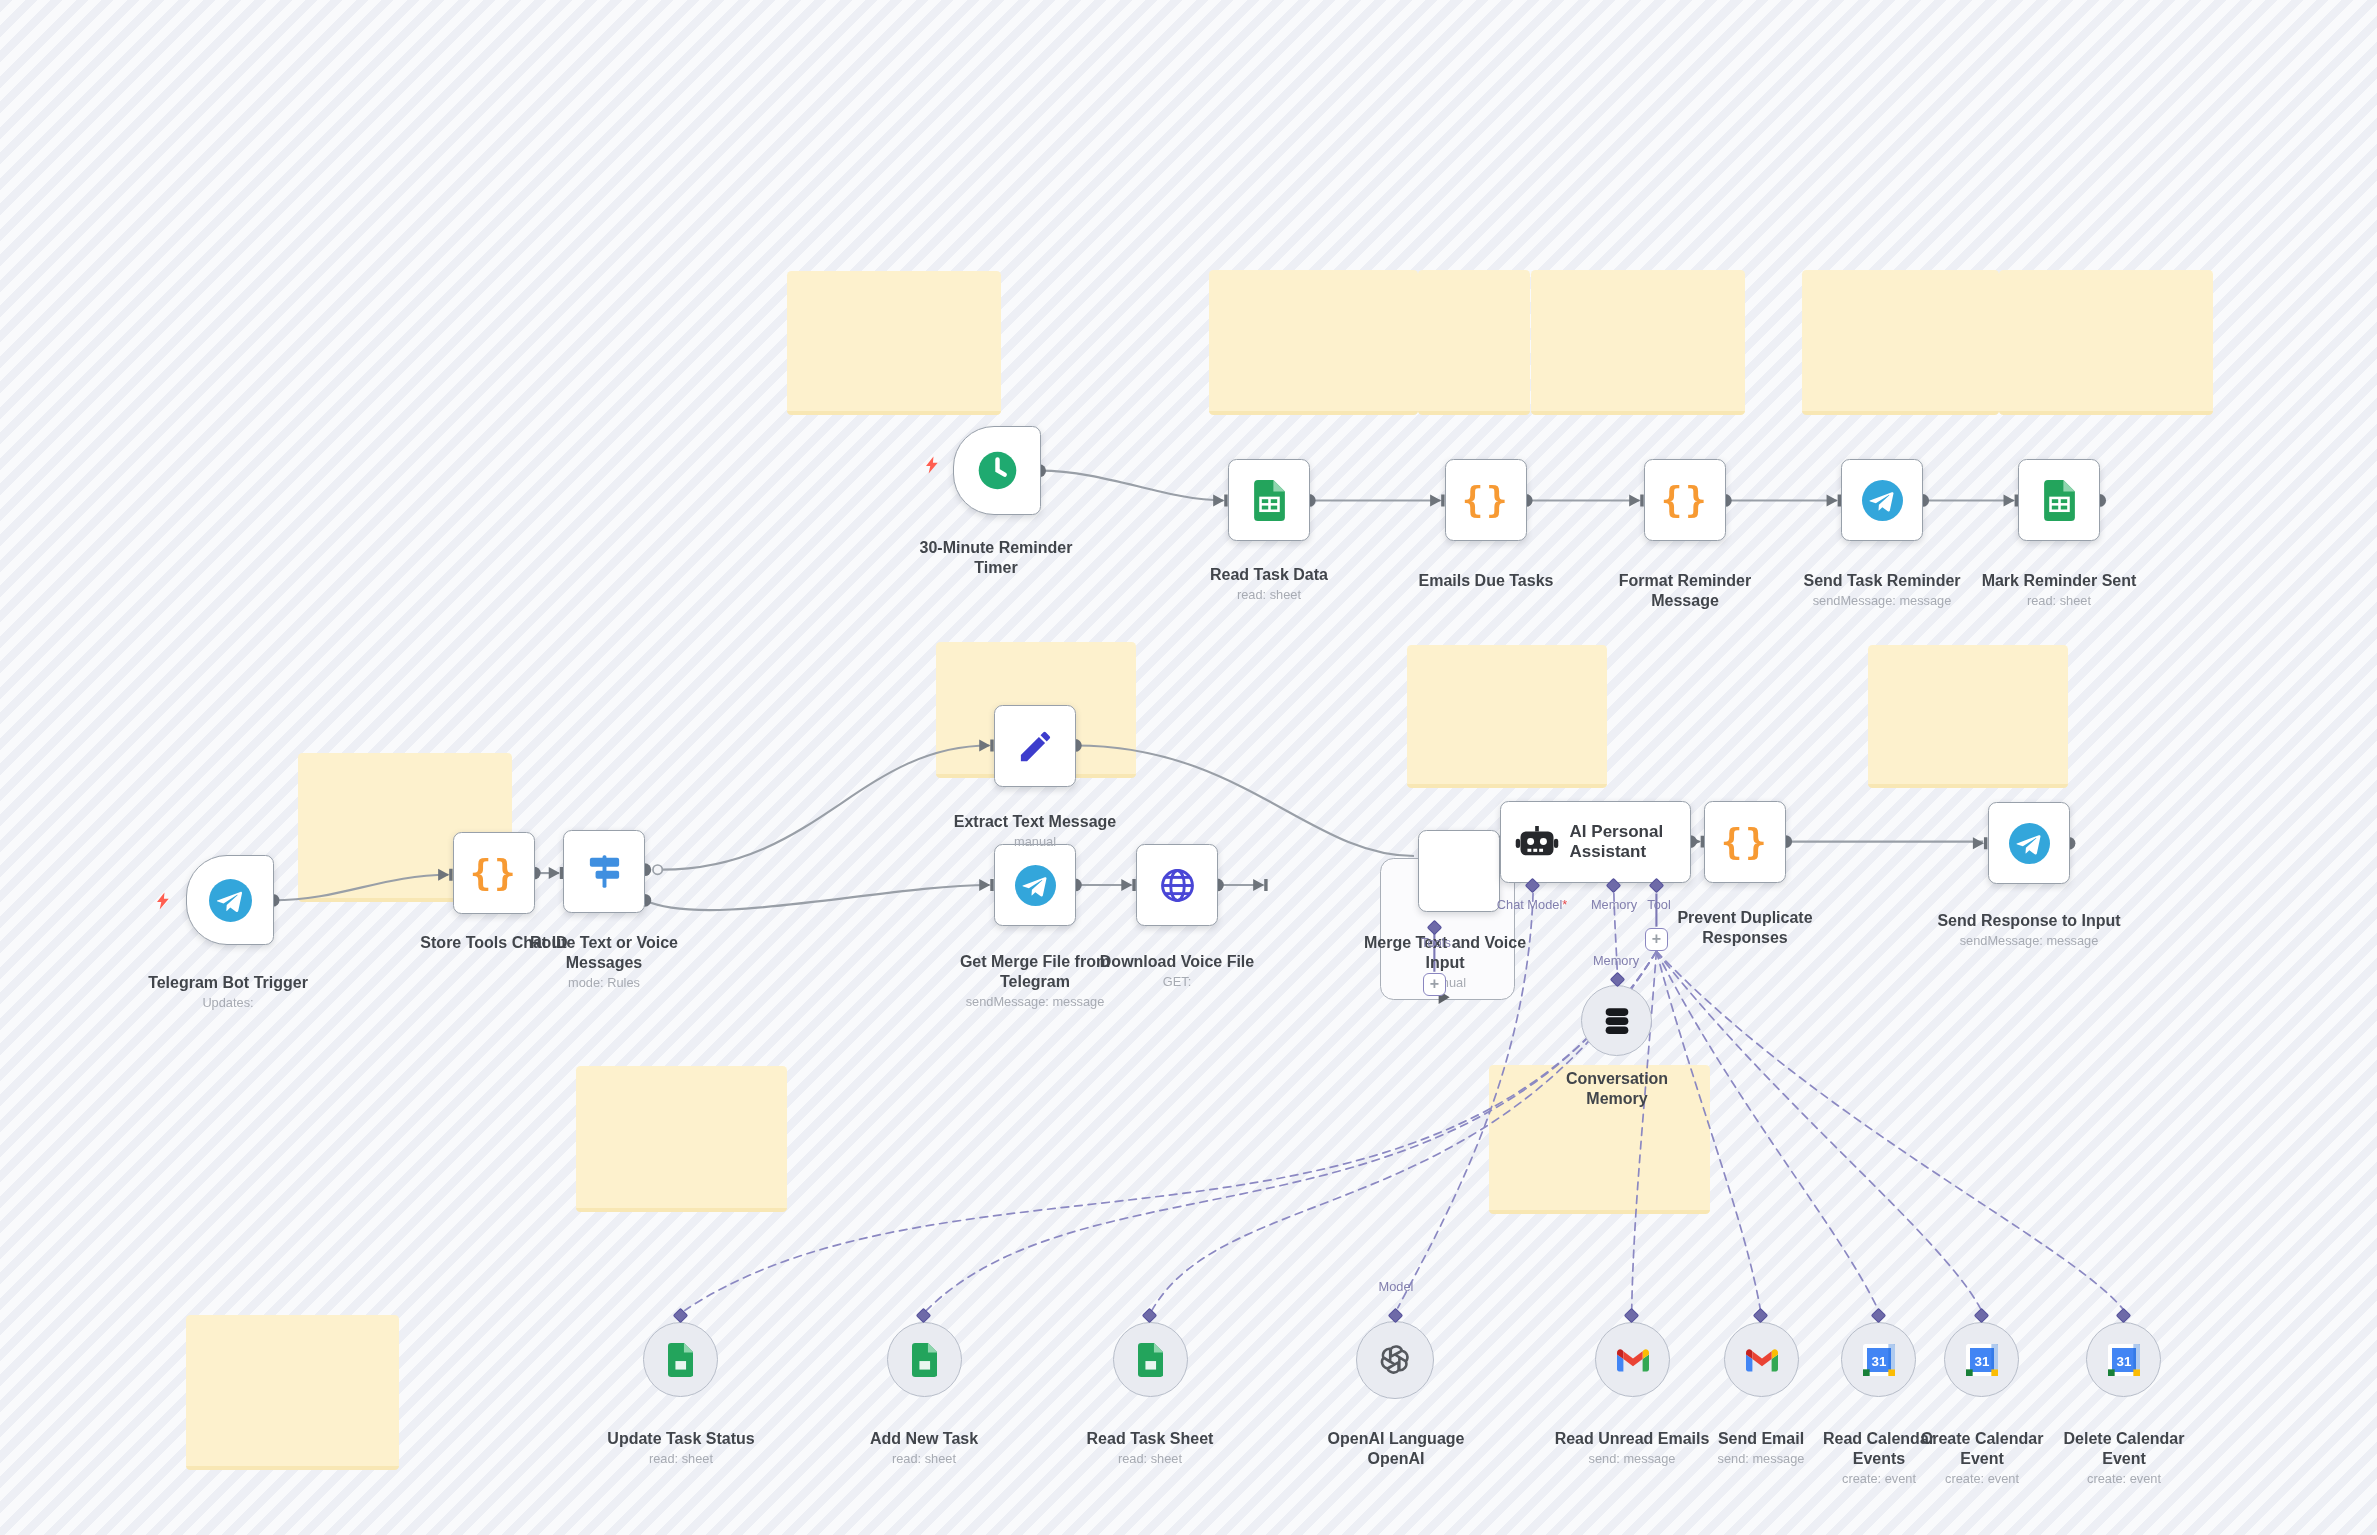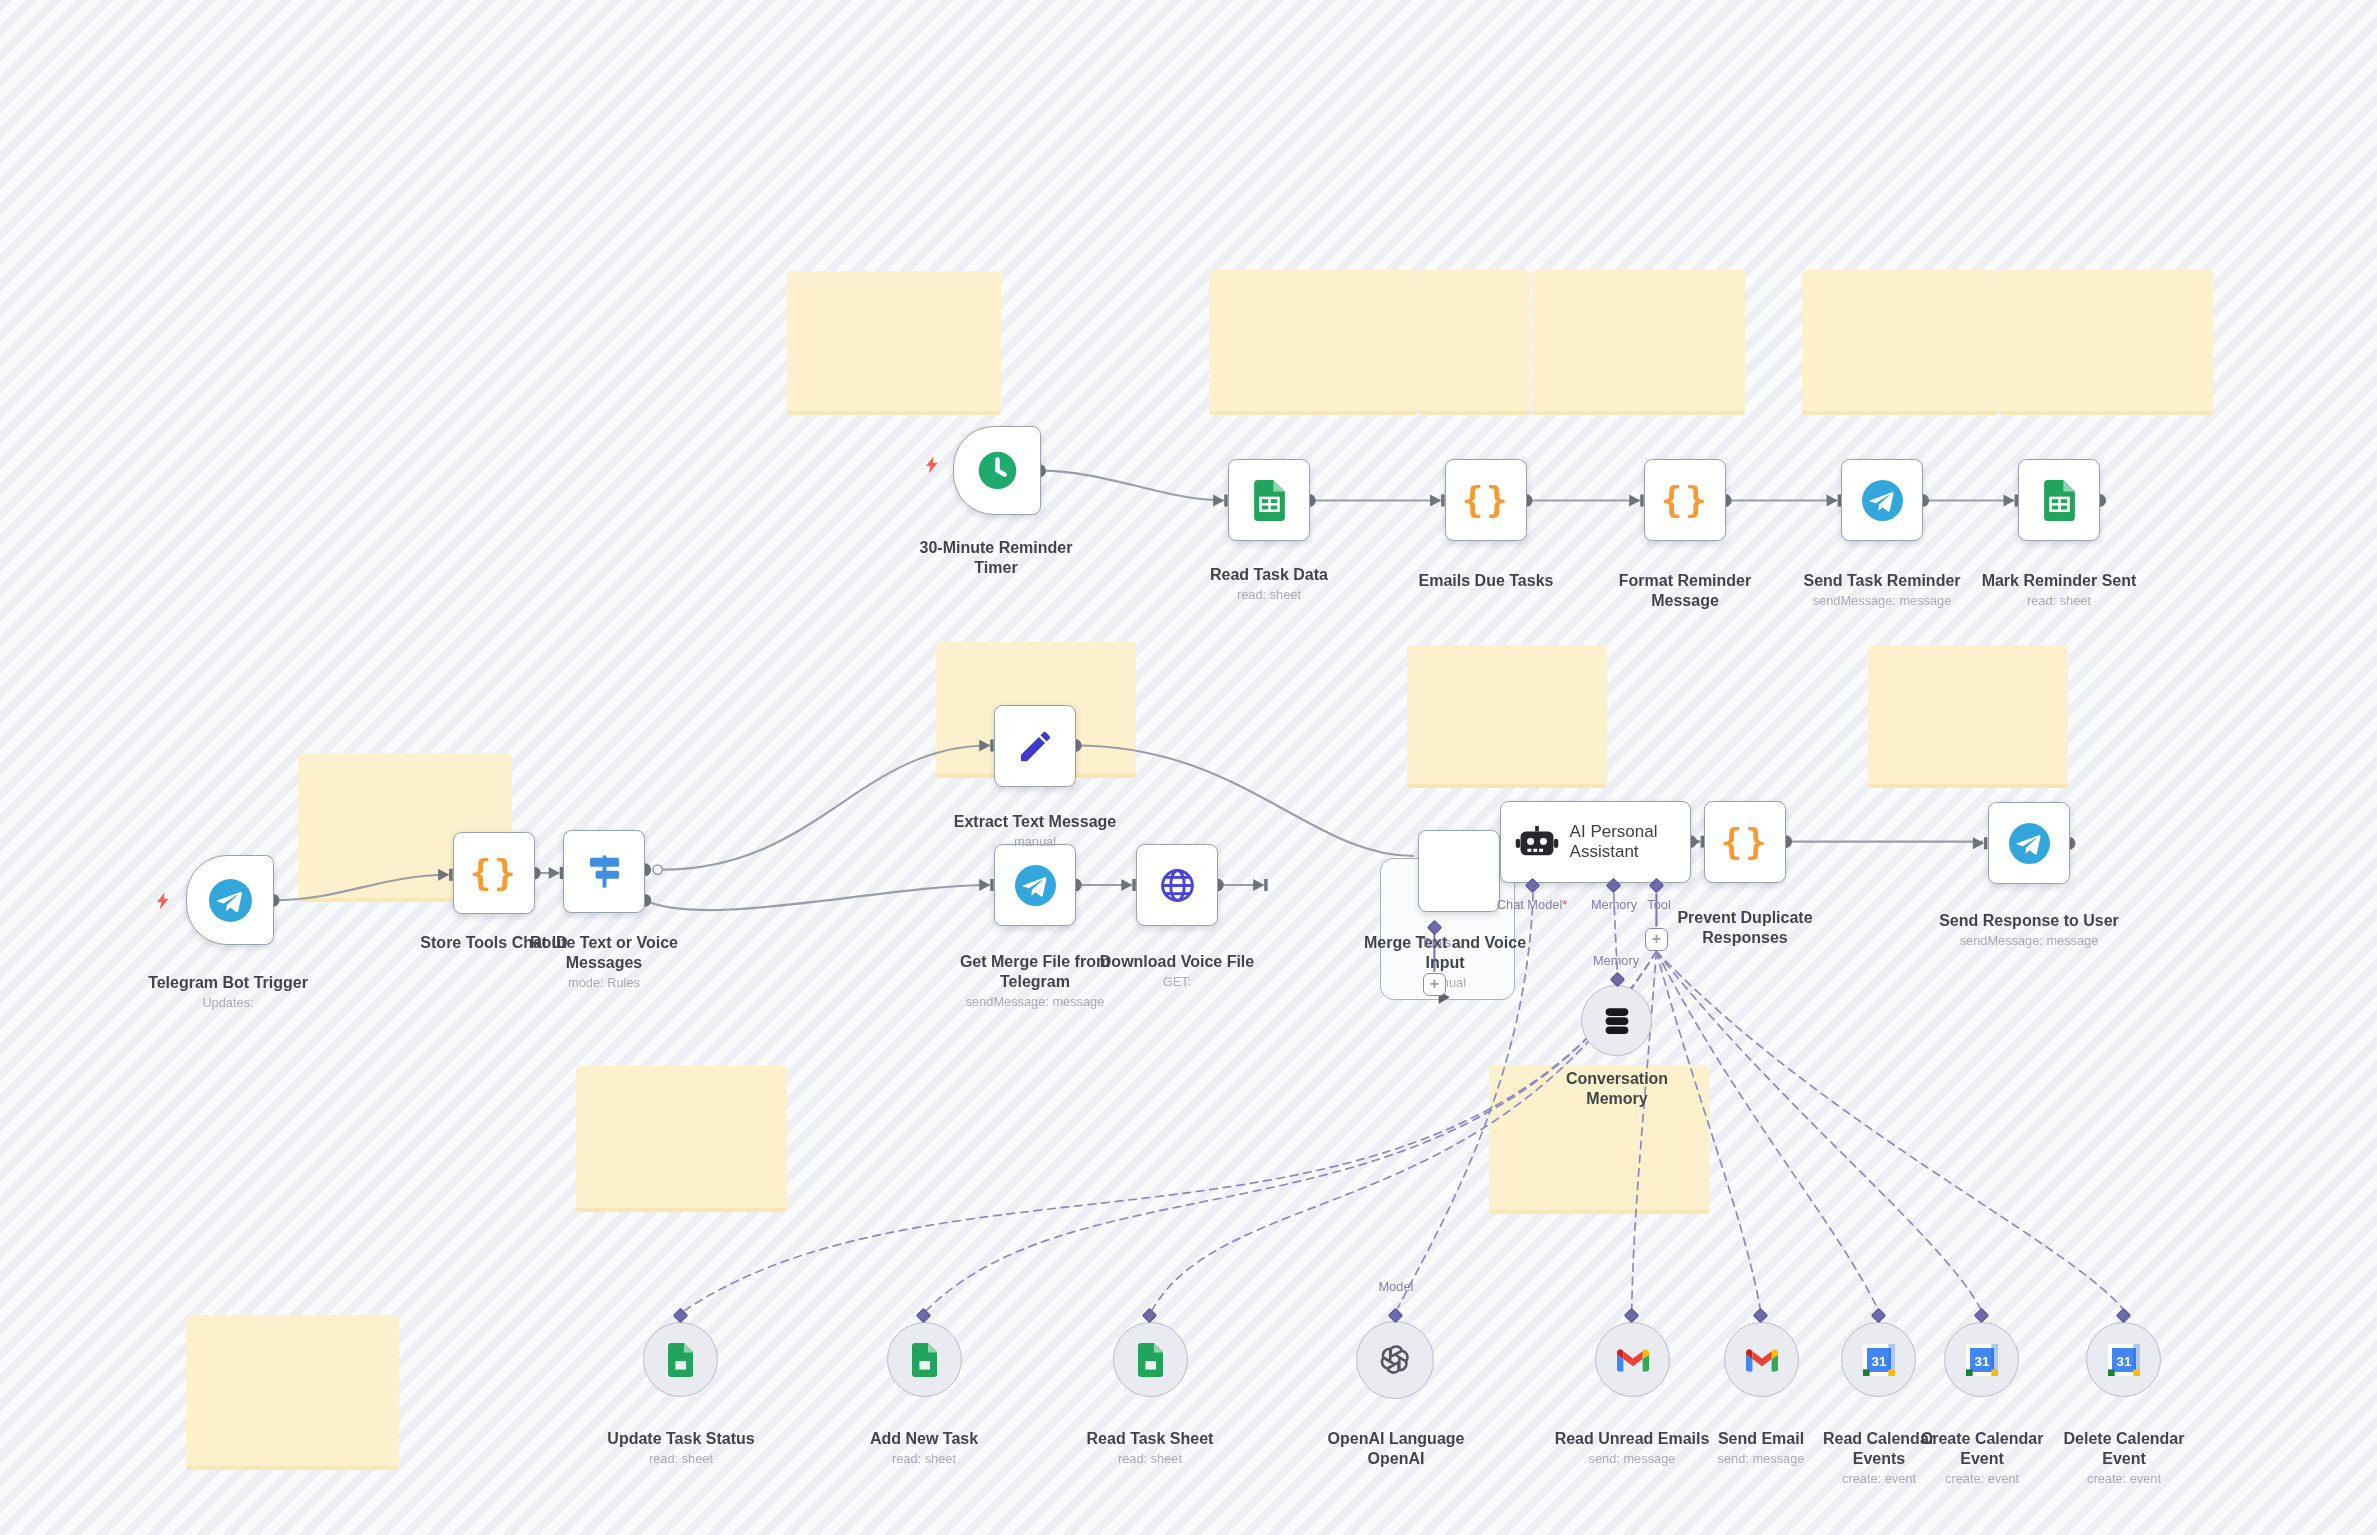--- a/index.html
+++ b/index.html
@@ -6,21 +6,21 @@
   body{font-family:"Liberation Sans","DejaVu Sans",sans-serif;background:#f2f3f7;}
   #canvas{position:relative;width:2377px;height:1536px;overflow:hidden;
     background:repeating-linear-gradient(135deg,#edeff5 0 8.5px,#f9fafc 8.5px 18px);}
   .sticky{position:absolute;background:#fdf1cd;border-bottom:4.3px solid #f8e7b4;border-radius:4.3px;z-index:1;}
   .frame{position:absolute;background:#fbfbfd;border:1.7px solid #a9afb8;border-radius:13.6px;z-index:2;}
   svg.edges{position:absolute;left:0;top:0;z-index:2;}
   .node{position:absolute;background:#fff;border:1.7px solid #98a0aa;border-radius:8.5px;
     box-shadow:0 2.6px 6px rgba(60,66,80,.18);display:flex;align-items:center;justify-content:center;z-index:4;box-sizing:border-box;}
   .trigger{border-radius:41px 8.5px 8.5px 41px;}
   .wide{justify-content:flex-start;padding-left:13.6px;gap:11px;}
-  .wide .ntitle{font-size:16px;font-weight:400;color:#3c3f45;line-height:1.2;}
+  .wide .ntitle{font-size:16px;font-weight:700;color:#3c3f45;line-height:1.2;}
   .wide .nsub{font-size:12px;color:#a7abb3;margin-top:2.6px;font-weight:400;}
   .circle-node{position:absolute;background:#e9ebf1;border:1.7px solid #b7bdc9;border-radius:50%;
     display:flex;align-items:center;justify-content:center;z-index:3;box-sizing:border-box;}
   .lbl{position:absolute;transform:translateX(-50%);text-align:center;font-weight:600;font-size:16px;
     color:#41454b;line-height:1.22;z-index:4;margin-top:16px;}
   .lbl .sub{font-weight:400;font-size:12.8px;color:#a7abb3;margin-top:2.6px;white-space:nowrap;}
   .under{z-index:3;}
   .portlbl{position:absolute;transform:translateX(-50%);font-size:12.8px;color:#827fae;font-weight:500;z-index:4;white-space:nowrap;}
   .portlbl .req{color:#e5484d;}
   .diamond{position:absolute;width:11px;height:11px;background:#6e6aa8;border:1.7px solid#55519b;
@@ -387,21 +387,21 @@
       <div class="sub">GET:</div>
     </div>
   <div class="lbl under" style="left:1445px;top:917px;width:183px">
       <div>Merge Text and Voice Input</div>
       <div class="sub">manual</div>
     </div>
   <div class="lbl" style="left:1745px;top:892px;width:157px">
       <div>Prevent Duplicate Responses</div>
     </div>
   <div class="lbl" style="left:2029px;top:895px;width:230px">
-      <div>Send Response to User</div>
+      <div>Send Response to Input</div>
       <div class="sub">sendMessage: message</div>
     </div>
   <div class="lbl" style="left:1617px;top:1053px;width:119px">
       <div>Conversation Memory</div>
     </div>
 
   <div class="lbl" style="left:681px;top:1413px;width:196px">
       <div>Update Task Status</div>
       <div class="sub">read: sheet</div>
     </div>

